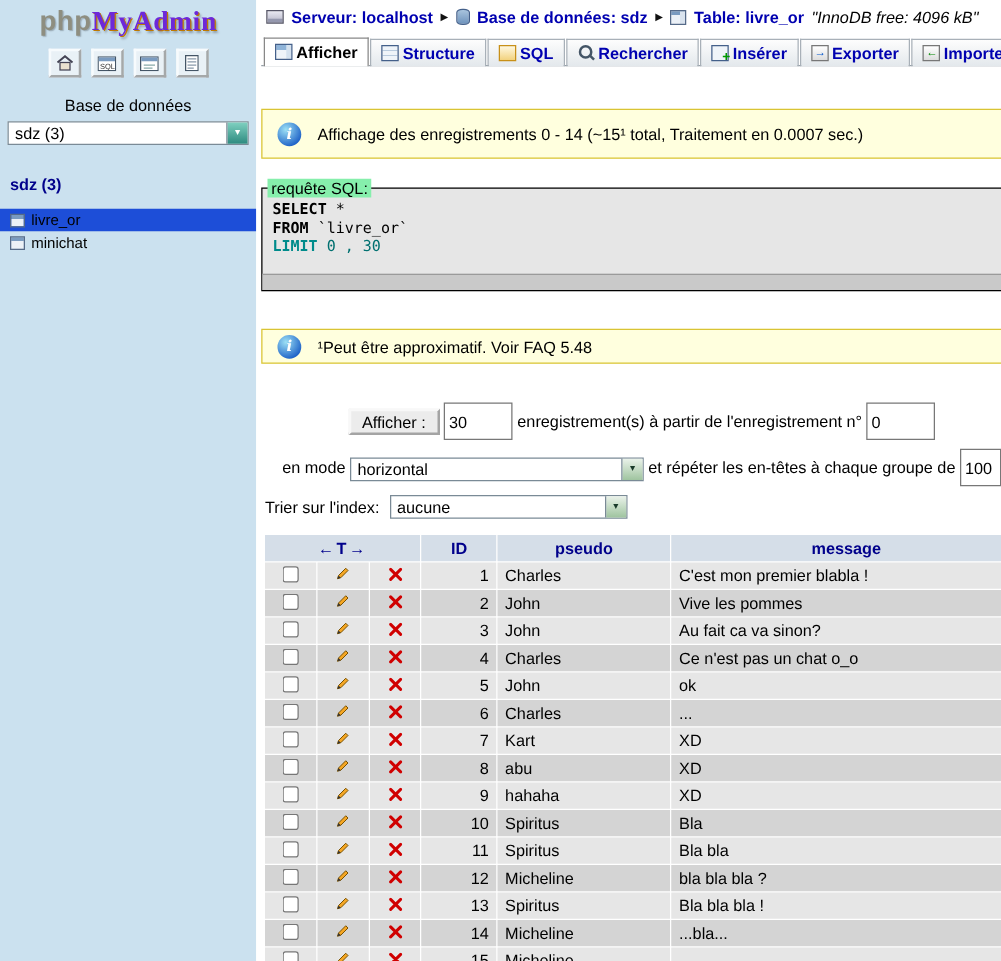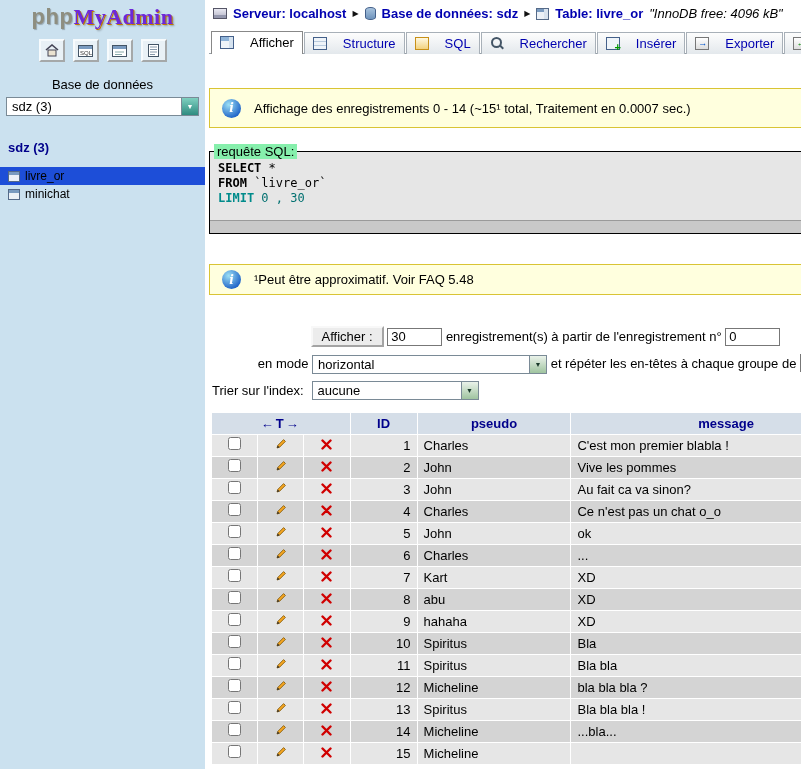--- a/index.html
+++ b/index.html
@@ -23,35 +23,35 @@
   .table-list { }
   .tbl-item { display:flex; align-items:center; gap:5px; padding:2px 4px 2px 8px; font-size:12px; cursor:pointer; }
   .tbl-item.active { background:#1d4ed8; }
   .mini-table-icon { width:12px; height:11px; border:1px solid #556A88; background:linear-gradient(#7A9BC0 0 3px,#ECF1F7 3px); display:inline-block; flex:none; }
 
   
   .sel { display:inline-flex; align-items:center; border:1px solid #7A8A96; background:#fff; height:19px; vertical-align:middle; cursor:pointer; }
   .sel .v { flex:1; padding:0 5px; font-size:13px; text-align:left; white-space:nowrap; overflow:hidden; }
   .sel .a { width:17px; height:17px; background:linear-gradient(#EAF2EA,#9FC49F); border-left:1px solid #7A8A96; display:flex; align-items:center; justify-content:center; font-size:7px; color:#1A3A2A; flex:none; }
   .sel.teal .a { background:linear-gradient(#7FD0C0,#2E8B80); color:#fff; }
-  .w235 { width:235px; } .w167 { width:167px; }
+  .w235 { width:235px; } .w167 { width:190px; }
 
   
   #main { flex:1; display:flex; flex-direction:column; padding:6px 0 0 4px; background:#fff; }
 
   .breadcrumb { display:flex; align-items:center; gap:6px; padding-left:4px; white-space:nowrap; }
   .crumb-link { color:#0000B0; font-weight:bold; cursor:pointer; }
   .crumb-sep { font-size:8px; color:#111; }
   .crumb-note { font-style:italic; color:#000; }
   .ico-server { width:14px; height:11px; border:1px solid #556; background:linear-gradient(#E9E9F2,#B4B4C6); box-shadow:inset 0 -3px 0 #9598AE; display:inline-block; }
   .ico-db { width:11px; height:13px; background:linear-gradient(#A9C4DE,#6E93BC); border:1px solid #44608A; border-radius:5px/3px; display:inline-block; }
   .ico-tbl { width:13px; height:12px; border:1px solid #556A88; background:linear-gradient(#7A9BC0 0 3px,#ECF1F7 3px); box-shadow:inset -4px 0 0 #D9E3EE; display:inline-block; }
 
   .tabs { display:flex; align-items:flex-end; border-bottom:1px solid #96A0A8; margin-top:8px; padding-left:2px; height:25px; }
-  .tab { display:flex; align-items:center; gap:16px; padding:3px 8px; border:1px solid #A8B0B8; border-bottom:none; margin-right:1px; background:linear-gradient(#FDFDFD,#E3E8EC); position:relative; top:1px; cursor:pointer; font-weight:normal; color:#0000B0; white-space:nowrap; }
+  .tab { display:flex; align-items:center; gap:3px; padding:3px 8px; border:1px solid #A8B0B8; border-bottom:none; margin-right:1px; background:linear-gradient(#FDFDFD,#E3E8EC); position:relative; top:1px; cursor:pointer; font-weight:bold; color:#0000B0; white-space:nowrap; }
   .tab.active { background:#fff; color:#000; border-color:#888; padding-bottom:4px; }
 
   .tab-icon { width:14px; height:13px; display:inline-block; flex:none; position:relative; }
   [data-icon="browse"]    { border:1px solid #44608A; background:linear-gradient(#8FB4D9 0 4px,#EFF4F9 4px); box-shadow:inset -4px 0 0 #D5E2EF; }
   [data-icon="structure"] { border:1px solid #44608A; background:repeating-linear-gradient(0deg,#EFF4F9 0 3px,#B9CBDE 3px 4px); }
   [data-icon="sql"]       { border:1px solid #C89018; background:linear-gradient(#FFF8E0,#F2D27E); }
   [data-icon="search"]    { }
   [data-icon="search"]::before { content:""; position:absolute; left:1px; top:0; width:7px; height:7px; border:2px solid #456; border-radius:50%; }
   [data-icon="search"]::after  { content:""; position:absolute; left:9px; top:9px; width:5px; height:2px; background:#456; transform:rotate(45deg); }
   [data-icon="insert"]    { border:1px solid #44608A; background:#EFF4F9; }
@@ -71,21 +71,21 @@
   .sql-code { font-family:"DejaVu Sans Mono", monospace; font-size:12px; line-height:15px; padding:2px 8px 14px; }
   .kw  { color:#000000; font-weight:bold; }
   .kw2 { color:#008B8B; font-weight:bold; }
   .sqlnum { color:#007070; }
   .sql-footer { height:13px; background:#C9C9C9; border-top:1px solid #9A9A9A; }
 
   .controls { margin-top:24px; }
   .ctl-line { text-align:center; margin-top:7px; white-space:nowrap; }
   .ctl-line3 { text-align:left; margin-top:7px; padding-left:3px; display:flex; align-items:center; gap:8px; }
   .btn { background:#ECECEC; border:2px outset #F8F8F8; padding:1px 9px; font-size:13px; font-family:inherit; cursor:pointer; }
-  .txt { border:1px solid #777; height:18px; font-size:13px; padding:0 3px; font-family:inherit; }
+  .txt { border:1px solid #777; height:30px; font-size:13px; padding:0 3px; font-family:inherit; }
   .w55 { width:55px; } .w33 { width:33px; }
 
   table.grid { border-collapse:separate; border-spacing:1px; background:#fff; margin:12px 0 0 2px; }
   table.grid th { background:#D5DEE8; color:#00008B; font-size:13px; font-weight:bold; padding:3px 10px; white-space:nowrap; }
   th.actions { color:#55606E; letter-spacing:2px; cursor:pointer; }
   table.grid td { font-size:13px; padding:2px 6px; height:20px; white-space:nowrap; }
   td.c { text-align:center; width:26px; padding:2px 5px; }
   td.idc { text-align:right; width:38px; padding-right:9px; }
   td.pseudo { width:88px; }
   td.msg { width:178px; }

